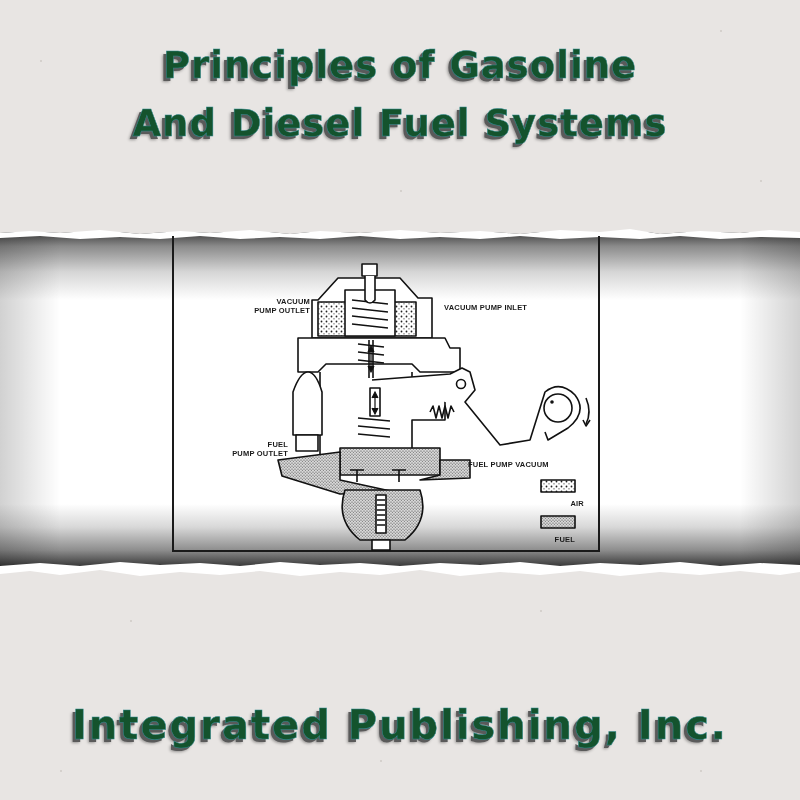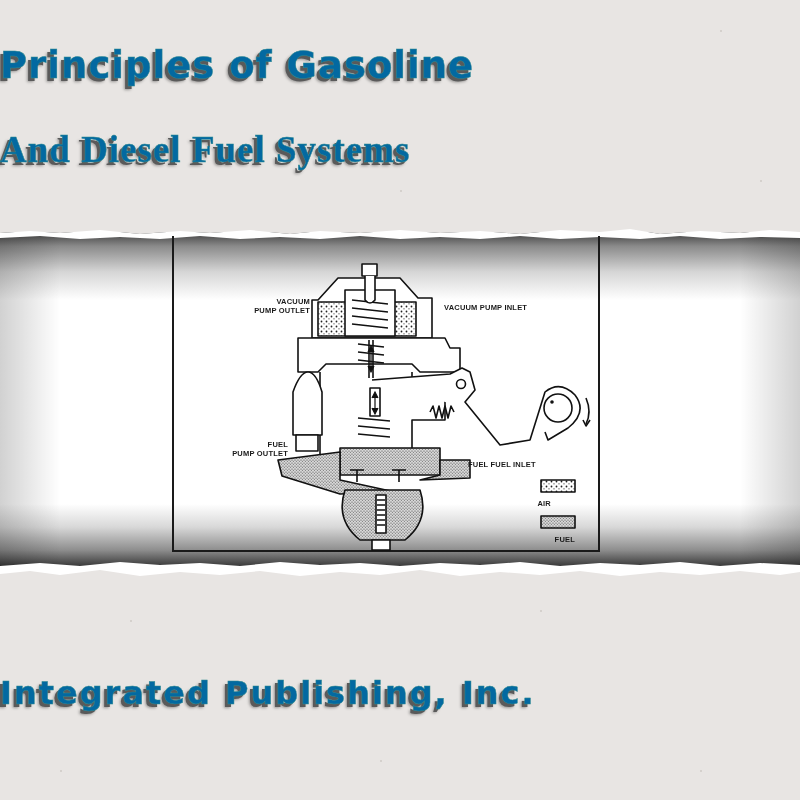--- a/index.html
+++ b/index.html
@@ -3,30 +3,30 @@
 <meta charset="utf-8">
 <style>
   html, body { margin: 0; padding: 0; }
   body {
     width: 800px; height: 800px; position: relative; overflow: hidden;
     background: #e8e5e3;
     font-family: "DejaVu Sans", sans-serif;
   }
   .speck { position: absolute; width: 2px; height: 2px; background: #cfcac6; border-radius: 50%; }
   .title-line {
-    position: absolute; left: 0; width: 800px; 
+    position: absolute; left: 0; width: 800px; text-align: center;
     font-family: "DejaVu Sans", sans-serif; font-weight: bold;
-    color: #0369a1;
+    color: #14532d;
     letter-spacing: 1px;
     text-shadow: -3px 3px 0 #5a5a5a, -4px 4px 3px rgba(0,0,0,0.35);
     -webkit-text-stroke: 0.5px #2f8a90;
   }
   #title1 { top: 44px; font-size: 37px; transform: scaleX(1.0); }
-  #title2 { top: 128px; font-size: 37px; font-family: Liberation Serif, serif; }
-  #publisher { top: 674px; font-size: 32px; letter-spacing: 2px; }
+  #title2 { top: 102px; font-size: 37px; }
+  #publisher { top: 702px; font-size: 40px; letter-spacing: 2px; }
 
   .band {
     position: absolute; left: 0; top: 232px; width: 800px; height: 334px;
     background: linear-gradient(to bottom,
       #3c3c3c 0px, #8a8a8a 14px, #d6d6d6 40px, #ffffff 68px,
       #ffffff 272px, #d8d8d8 295px, #8e8e8e 318px, #3a3a3a 334px);
   }
   .band::before {
     content: ""; position: absolute; left: 0; top: 0; width: 100%; height: 100%;
     background: linear-gradient(to right, rgba(0,0,0,0.18) 0px, rgba(0,0,0,0) 60px, rgba(0,0,0,0) 740px, rgba(0,0,0,0.18) 800px);
@@ -146,17 +146,17 @@
 
 <div class="lbl" style="left:240px;top:297px;width:70px;">
   <div>VACUUM</div>
   <div>PUMP OUTLET</div>
 </div>
 <div class="lbl" style="left:444px;top:303px;text-align:center;">VACUUM PUMP INLET</div>
 <div class="lbl" style="left:218px;top:440px;width:70px;">
   <div>FUEL</div>
   <div>PUMP OUTLET</div>
 </div>
-<div class="lbl" style="left:468px;top:460px;text-align:left;">FUEL FUEL INLET</div>
-<div class="lbl" style="left:517px;top:499px;width:34px;">AIR</div>
+<div class="lbl" style="left:468px;top:460px;text-align:left;">FUEL PUMP VACUUM</div>
+<div class="lbl" style="left:550px;top:499px;width:34px;">AIR</div>
 <div class="lbl" style="left:541px;top:535px;width:34px;">FUEL</div>
 
 <div class="title-line" id="publisher">Integrated Publishing, Inc.</div>
 
 </body></html>

